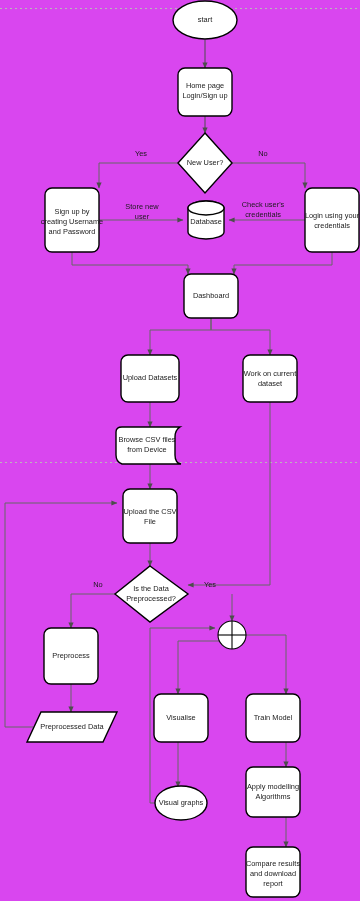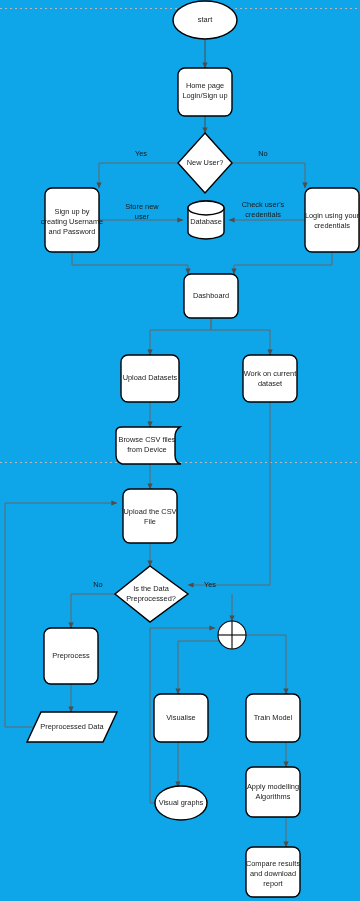--- a/index.html
+++ b/index.html
@@ -11,21 +11,21 @@
   body {
     width: 360px;
     height: 901px;
     overflow: hidden;
     font-family: "Liberation Sans", sans-serif;
   }
   #canvas {
     position: relative;
     width: 360px;
     height: 901px;
-    background: #0ea5e9;
+    background: #d946ef;
   }
   svg#flow {
     position: absolute;
     top: 0;
     left: 0;
     width: 360px;
     height: 901px;
     display: block;
   }
   .node-shape {

